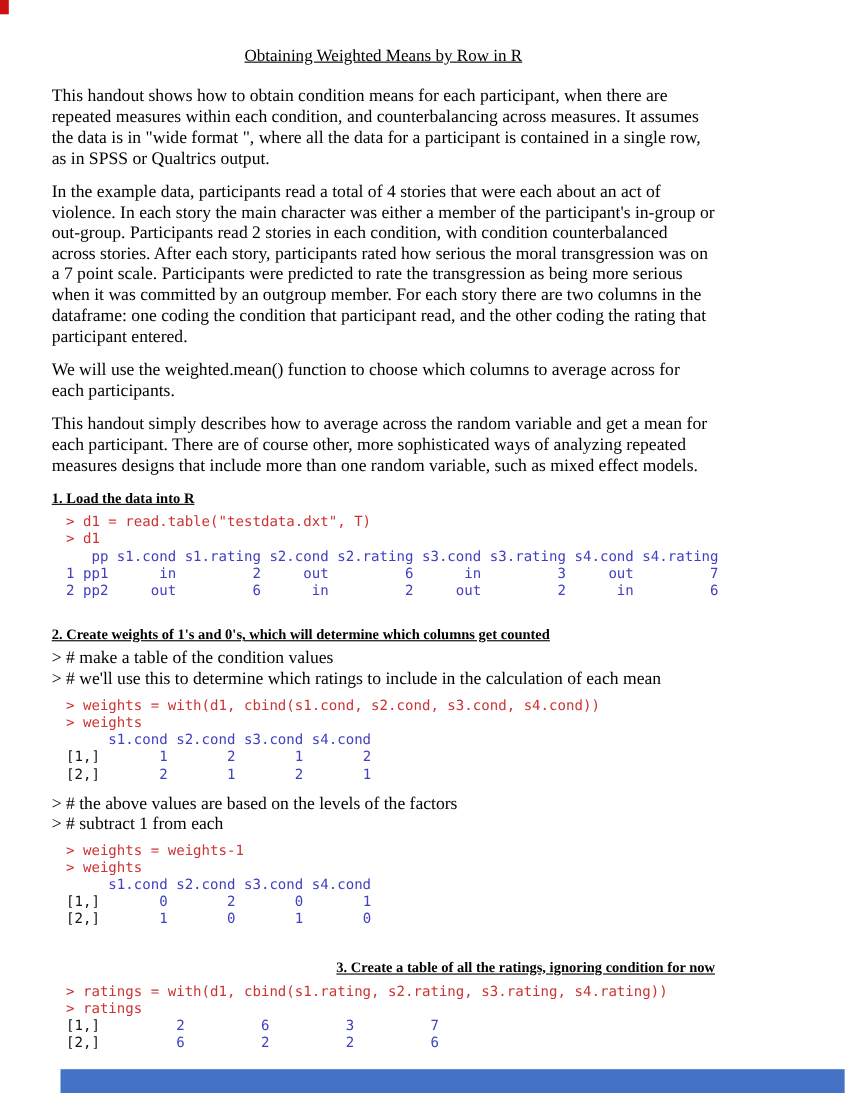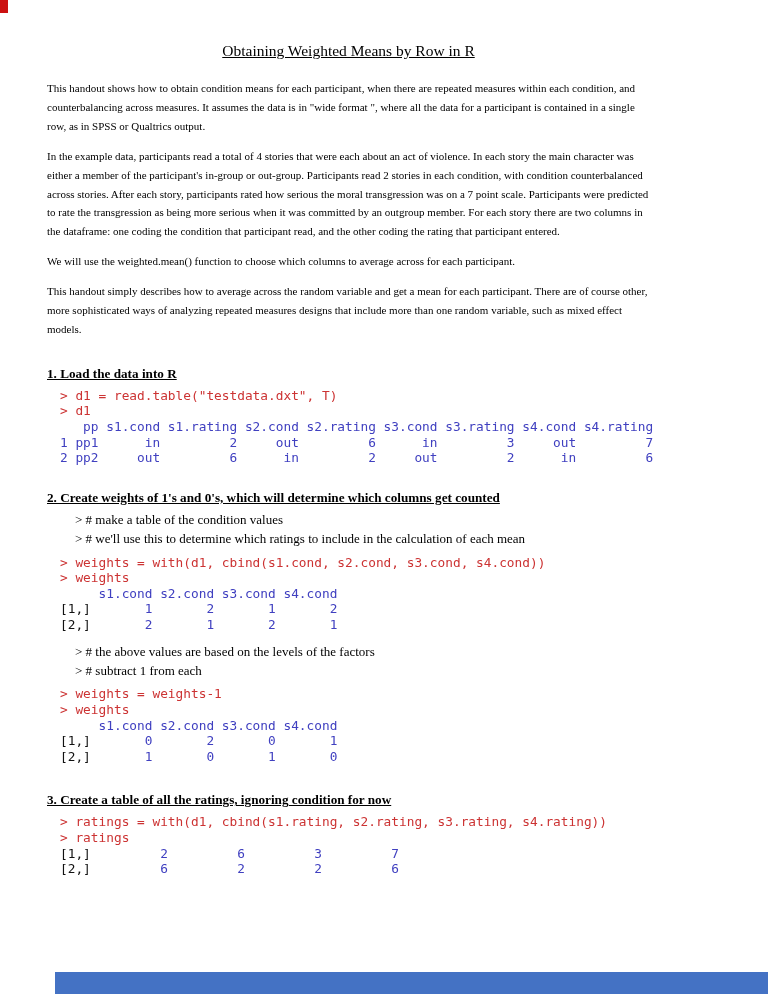--- a/index.html
+++ b/index.html
@@ -19,48 +19,47 @@
     padding: 42px 46px 0 47px;
     box-sizing: border-box;
   }
   .title {
     font-size: 15.5px;
     text-align: center;
     text-decoration: underline;
     margin-bottom: 19px;
   }
   .para {
-    font-size: 11px;
+    font-size: 16px;
     line-height: 18.9px;
     margin: 0 0 11px 0;
   }
   .heading {
     font-size: 13.2px;
     font-weight: bold;
     text-decoration: underline;
-    margin: 27px 0 5px 0;
+    margin: 12px 0 5px 0;
   }
   .heading.h2 { margin-top: 24px; }
-  .heading.h3 { margin-top: 28px; }
+  .heading.h3 { margin-top: 28px; text-align: right; }
   .codeblock { margin: 6px 0 0 13px; }
   .codeline {
     font-family: "DejaVu Sans Mono", "Liberation Mono", monospace;
     font-size: 12.8px;
     line-height: 15.6px;
     white-space: pre;
   }
   .cmd { color: var(--cmd, #cc3333); }
   .out { color: var(--out, #4040c0); }
   .rowlabel { color: var(--rowlabel, #111111); }
   .comments { margin-top: 4px; }
   .comments.later { margin-top: 10px; font-family: Liberation Serif, serif; }
   .comment {
-    font-size: 13px;
+    font-size: 16px;
     line-height: 18.9px;
-    margin-left: 28px;
     white-space: pre-wrap;
   }
   .redmark {
     position: absolute;
     top: 0; left: 0;
     width: 8px; height: 13px;
     background: var(--redmark, #cc1111);
   }
   .bottombar {
     position: absolute;
@@ -73,21 +72,21 @@
 <body>
 
 <div class="redmark"></div>
 
 <div class="page">
 
   <div class="title">Obtaining Weighted Means by Row in R</div>
 
   <p class="para">This handout shows how to obtain condition means for each participant, when there are repeated measures within each condition, and counterbalancing across measures. It assumes the data is in "wide format ", where all the data for a participant is contained in a single row, as in SPSS or Qualtrics output.</p>
   <p class="para">In the example data, participants read a total of 4 stories that were each about an act of violence. In each story the main character was either a member of the participant's in-group or out-group. Participants read 2 stories in each condition, with condition counterbalanced across stories. After each story, participants rated how serious the moral transgression was on a 7 point scale. Participants were predicted to rate the transgression as being more serious when it was committed by an outgroup member. For each story there are two columns in the dataframe: one coding the condition that participant read, and the other coding the rating that participant entered.</p>
-  <p class="para">We will use the weighted.mean() function to choose which columns to average across for each participant.</p>
+  <p class="para">We will use the weighted.mean() function to choose which columns to average across for each participants.</p>
   <p class="para">This handout simply describes how to average across the random variable and get a mean for each participant. There are of course other, more sophisticated ways of analyzing repeated measures designs that include more than one random variable, such as mixed effect models.</p>
 
   <div class="heading h1">1. Load the data into R</div>
   <div class="codeblock">
     <div class="codeline cmd">&gt; d1 = read.table("testdata.dxt", T)</div>
     <div class="codeline cmd">&gt; d1</div>
     <div class="codeline out">   pp s1.cond s1.rating s2.cond s2.rating s3.cond s3.rating s4.cond s4.rating</div>
     <div class="codeline out">1 pp1      in         2     out         6      in         3     out         7</div>
     <div class="codeline out">2 pp2     out         6      in         2     out         2      in         6</div>
   </div>

